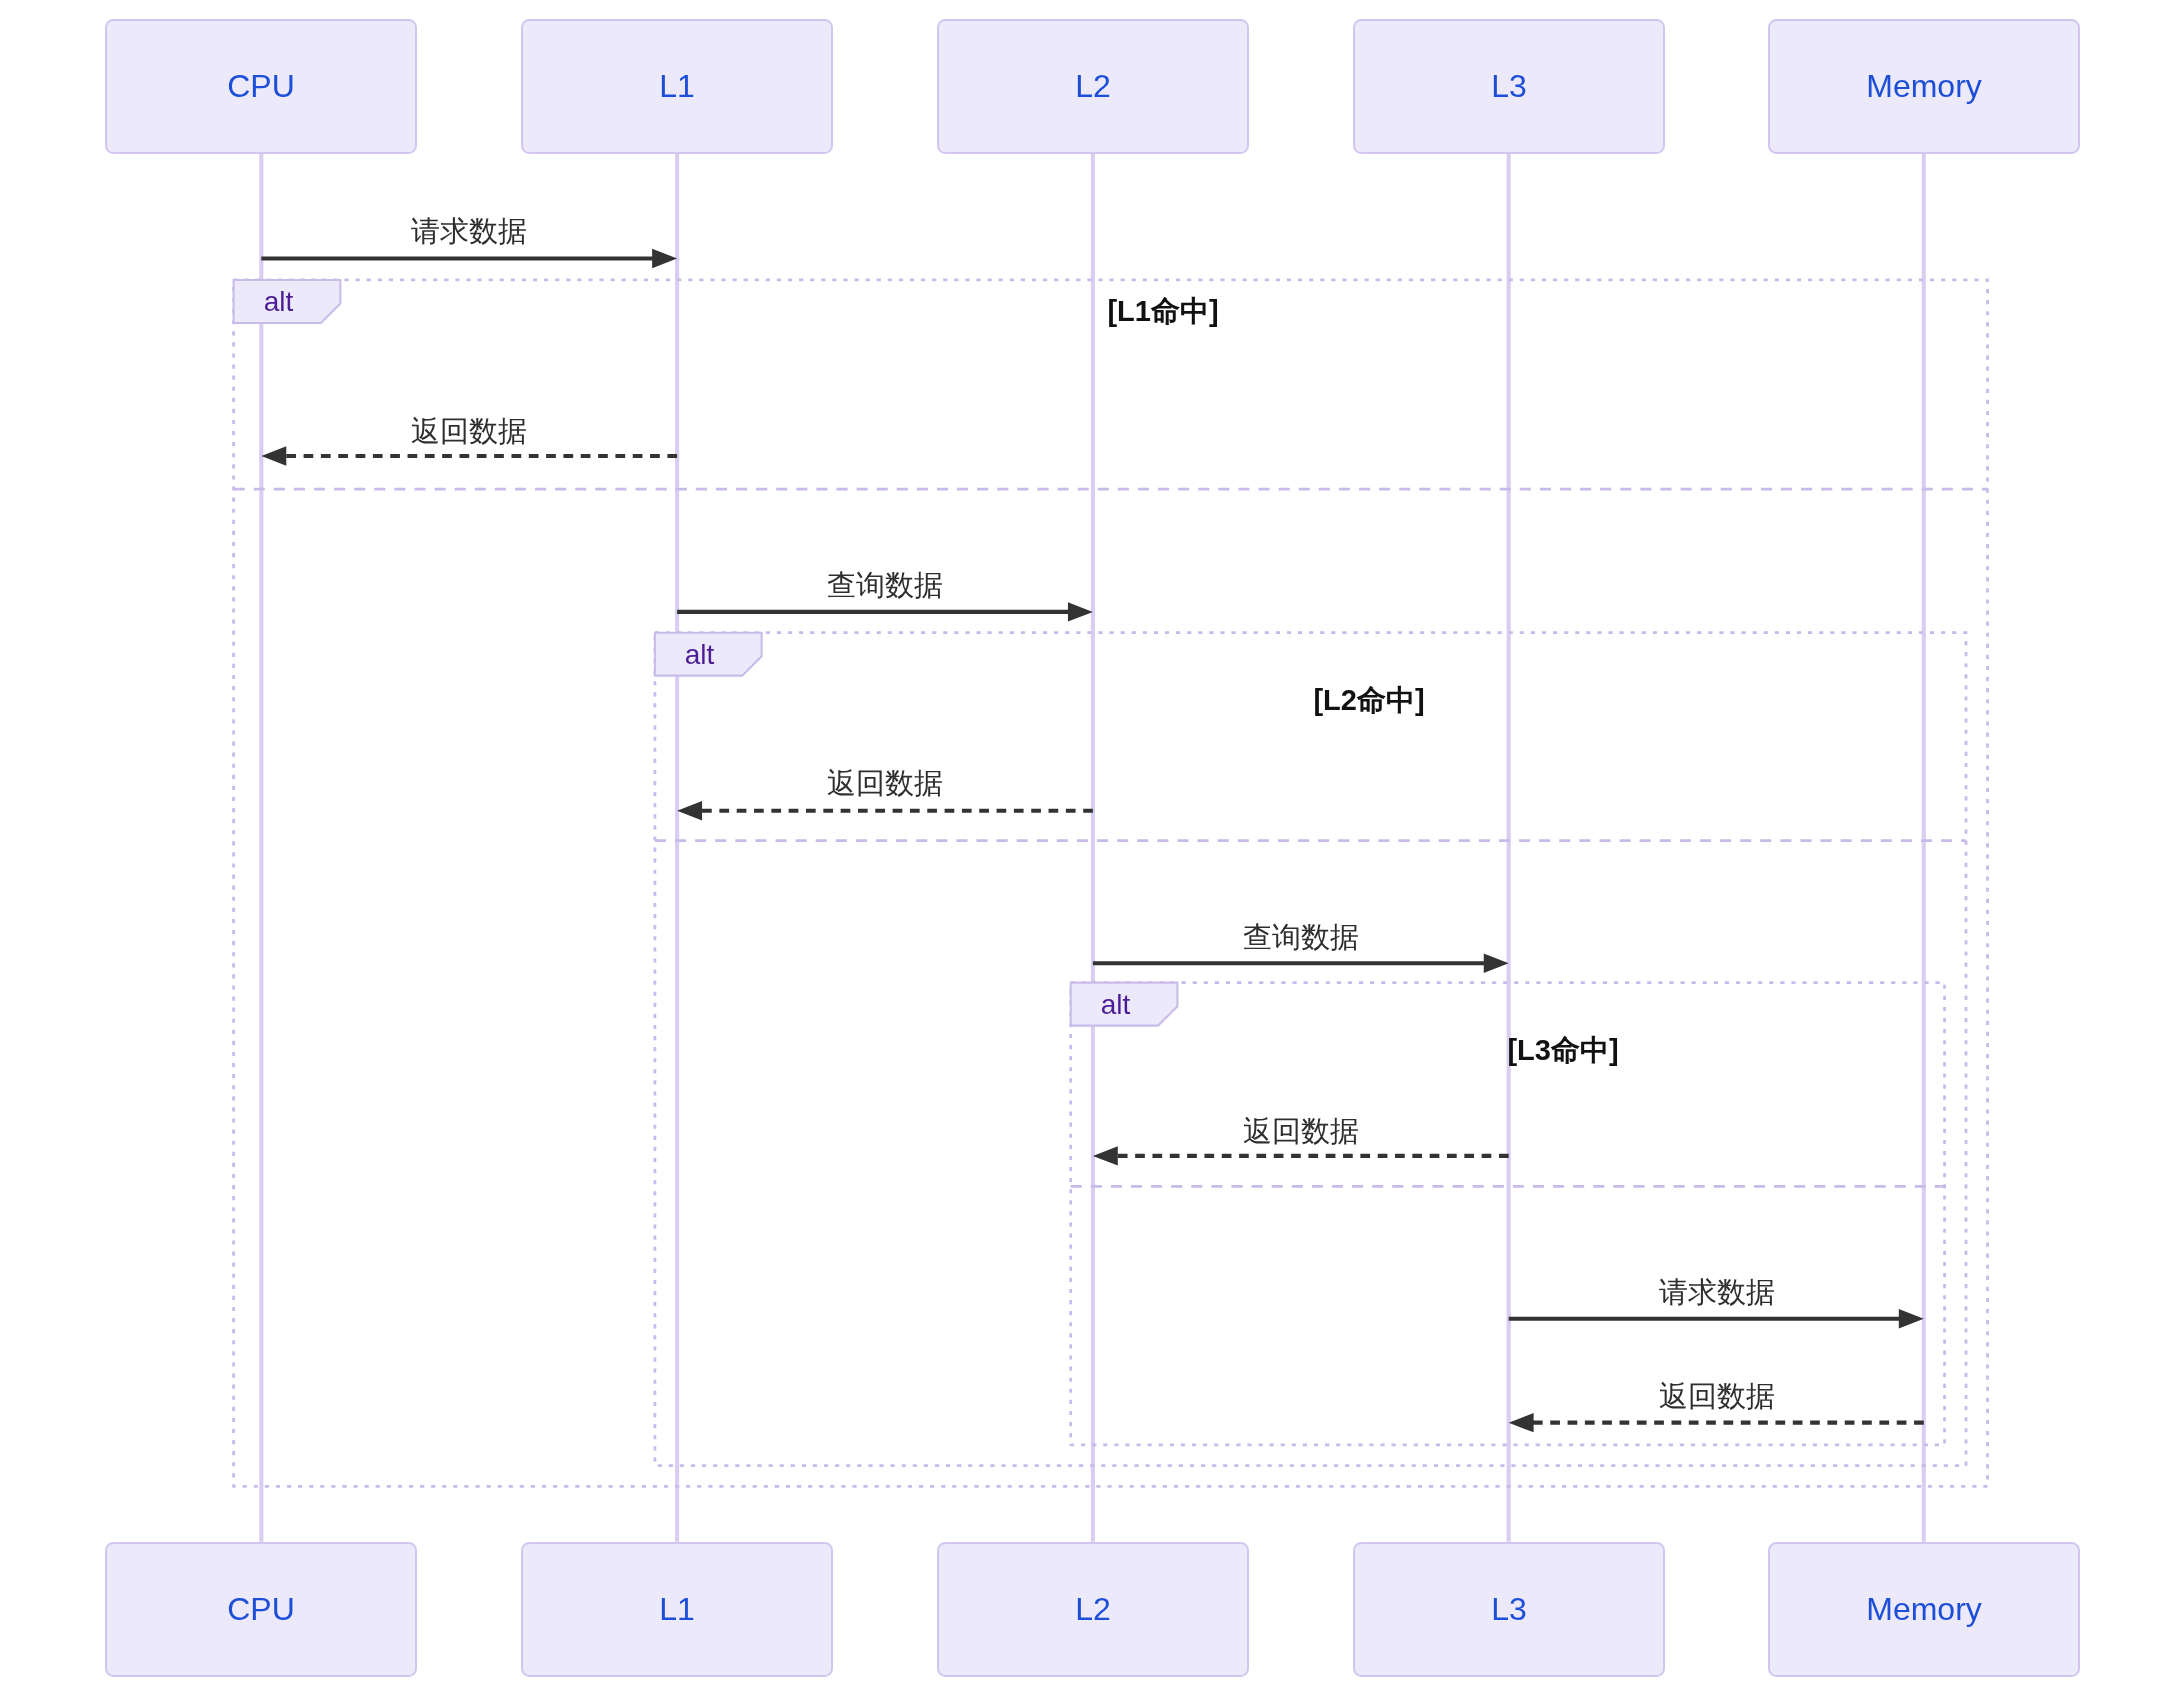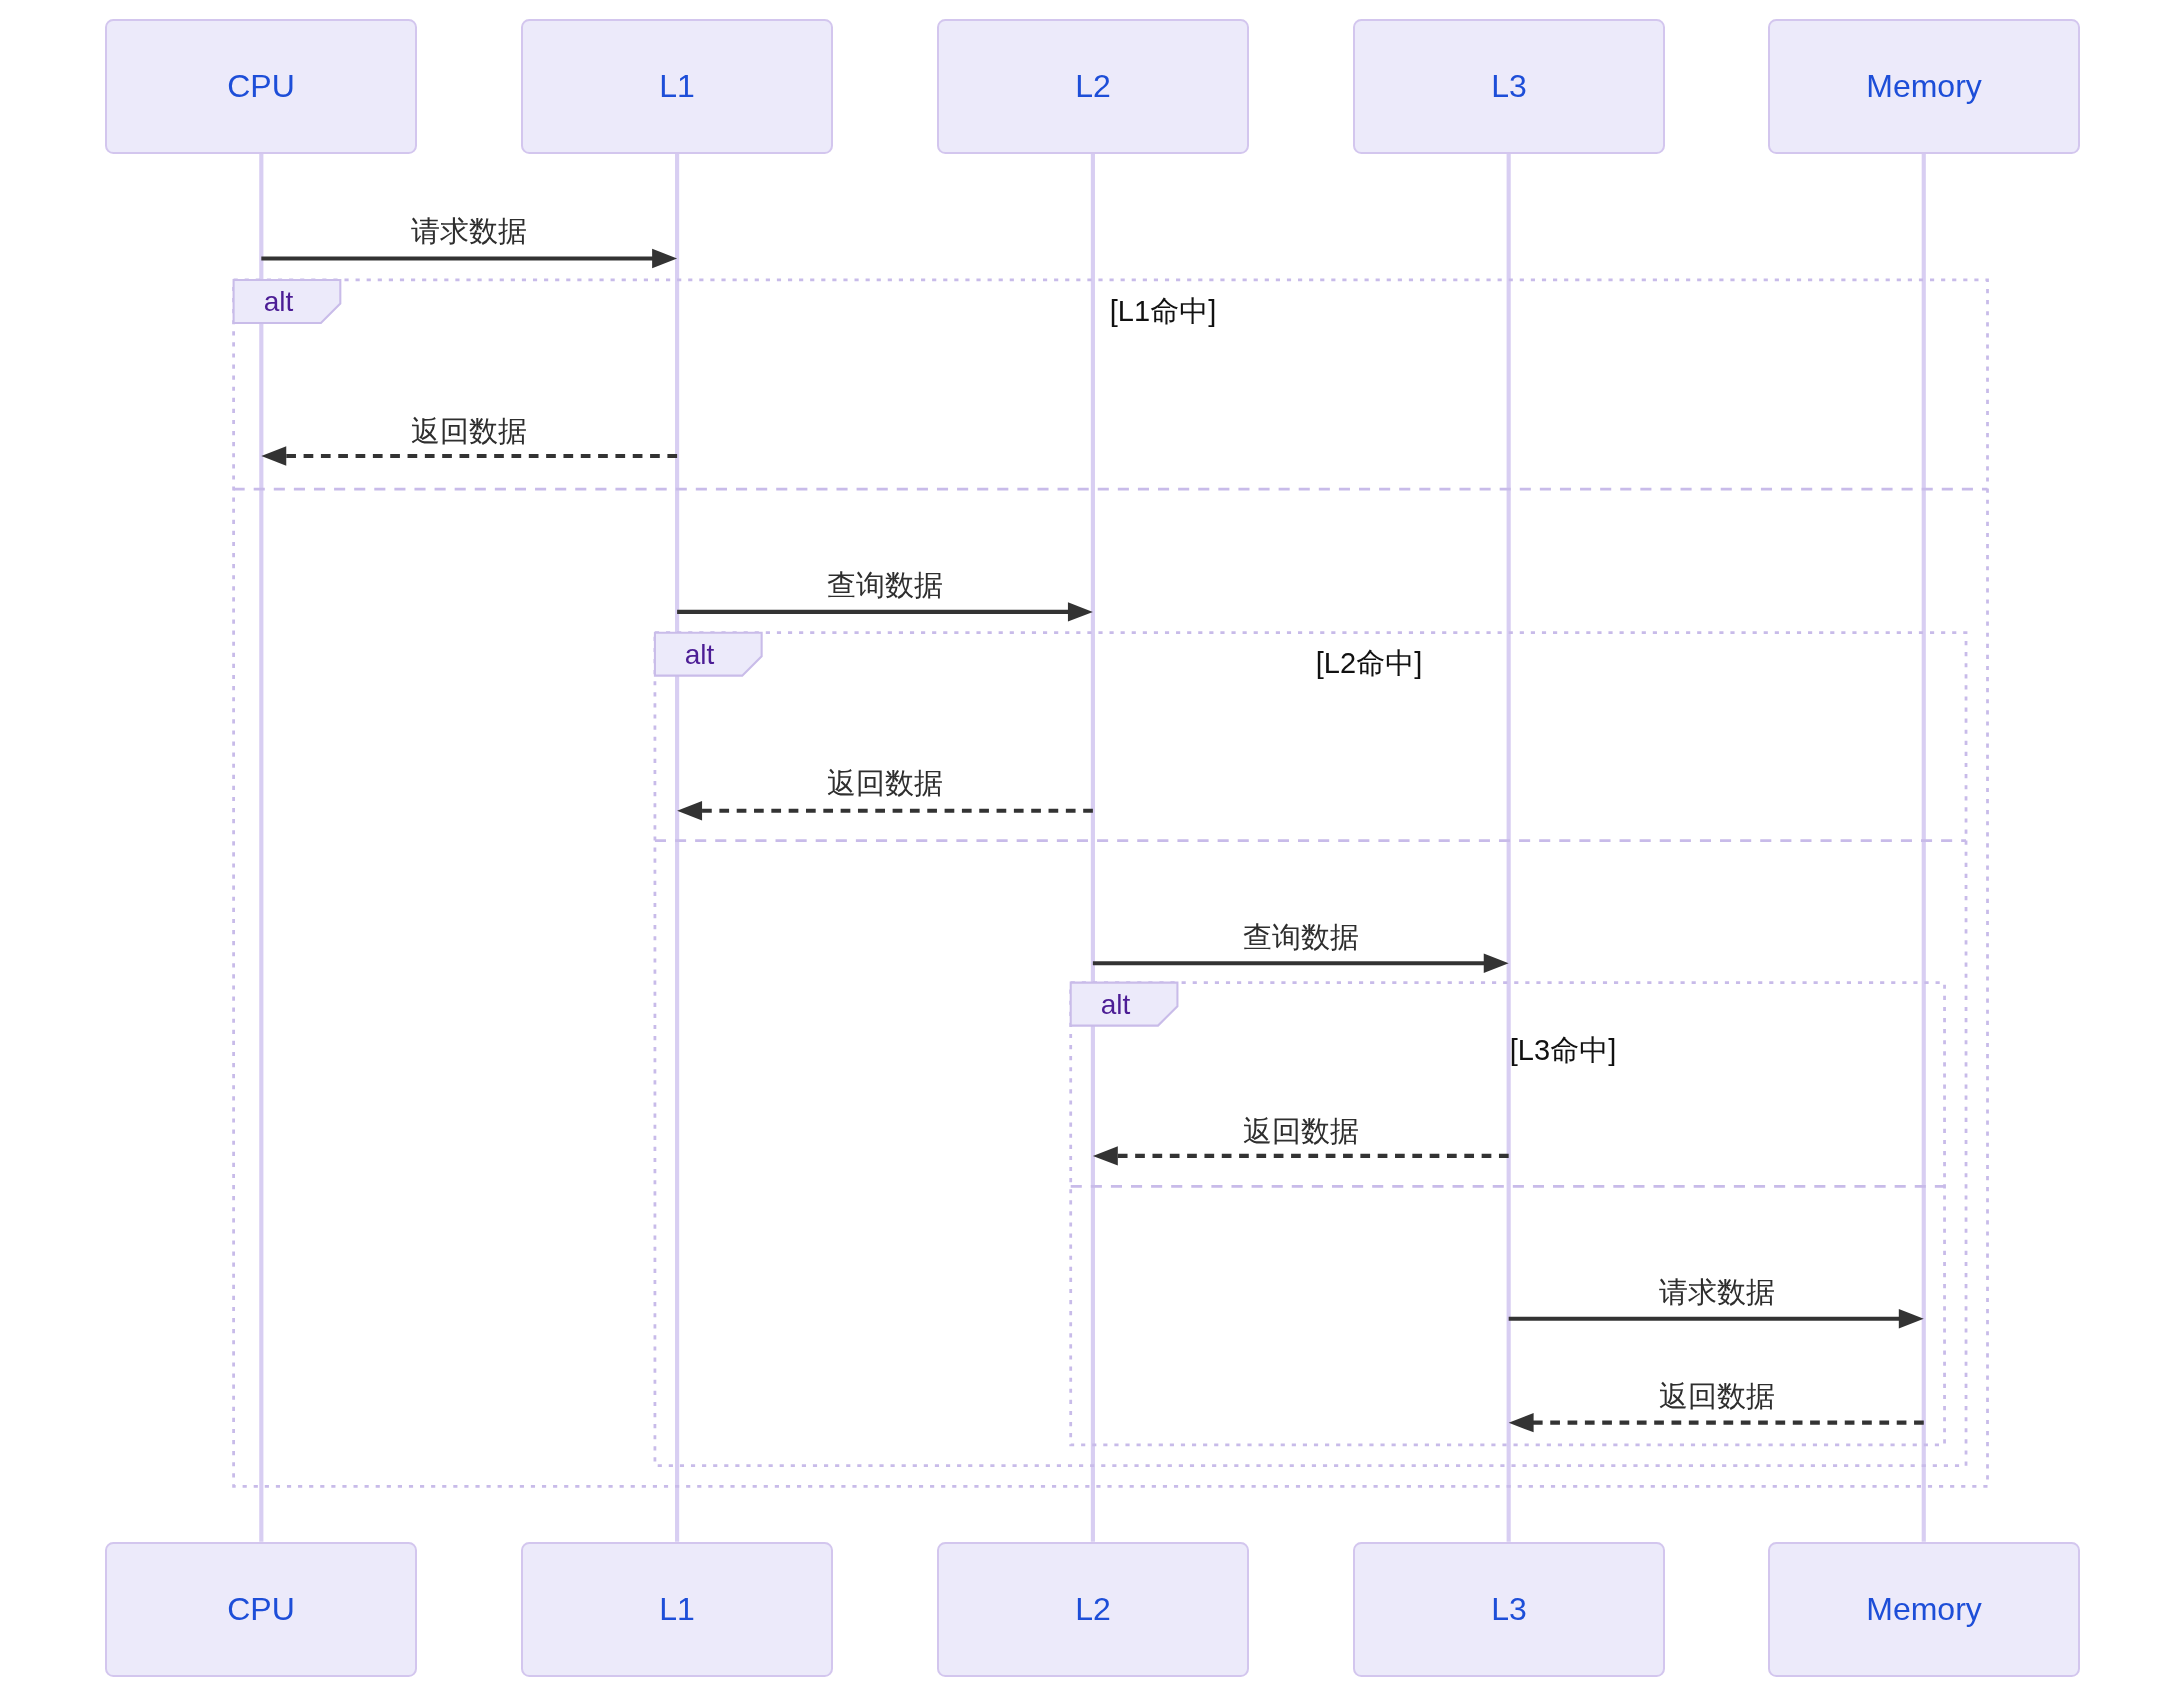--- a/index.html
+++ b/index.html
@@ -13,21 +13,21 @@
     background:#eceafa;border:2.1px solid #d3c6ee;border-radius:8.3px;
     display:flex;align-items:center;justify-content:center;
     font-size:32px;color:#1d4ed8;box-sizing:border-box;
   }
   .msg-label{
     position:absolute;transform:translate(-50%,-50%);
     font-size:29px;color:#2e2e2e;white-space:nowrap;margin-top:16px;
   }
   .cond-label{
     position:absolute;transform:translate(-50%,-50%);
-    font-size:29px;color:#111111;white-space:nowrap;font-weight:400;
+    font-size:29px;color:#111111;white-space:nowrap;font-weight:700;
   }
   .alt-tag{
     position:absolute;width:107px;height:43px;
     display:flex;align-items:center;justify-content:center;
     padding-right:18px;box-sizing:border-box;
     font-size:28px;color:#4c1d95;
   }
 </style>
 </head>
 <body>
@@ -109,21 +109,21 @@
     </div>
   <div class="actor" style="left:1768px;top:1542px">
       <span>Memory</span>
     </div>
 
   <div class="alt-tag" style="left:234px;top:280px">alt</div>
   <div class="alt-tag" style="left:655px;top:633px">alt</div>
   <div class="alt-tag" style="left:1071px;top:983px">alt</div>
 
   <div class="cond-label" style="left:1163px;top:312px">[L1命中]</div>
-  <div class="cond-label" style="left:1369px;top:664px">[L2命中]</div>
+  <div class="cond-label" style="left:1369px;top:701px">[L2命中]</div>
   <div class="cond-label" style="left:1563px;top:1051px">[L3命中]</div>
 
   <div class="msg-label" style="left:469px;top:216px">请求数据</div>
   <div class="msg-label" style="left:469px;top:416px">返回数据</div>
   <div class="msg-label" style="left:885px;top:570px">查询数据</div>
   <div class="msg-label" style="left:885px;top:768px">返回数据</div>
   <div class="msg-label" style="left:1301px;top:922px">查询数据</div>
   <div class="msg-label" style="left:1301px;top:1116px">返回数据</div>
   <div class="msg-label" style="left:1717px;top:1277px">请求数据</div>
   <div class="msg-label" style="left:1717px;top:1381px">返回数据</div>

